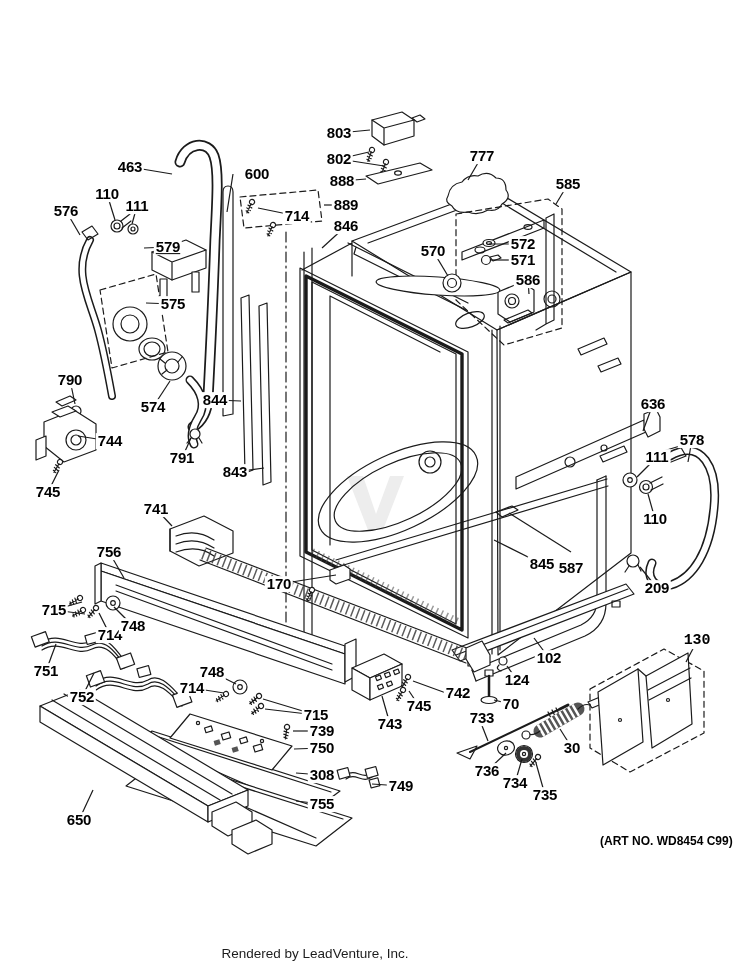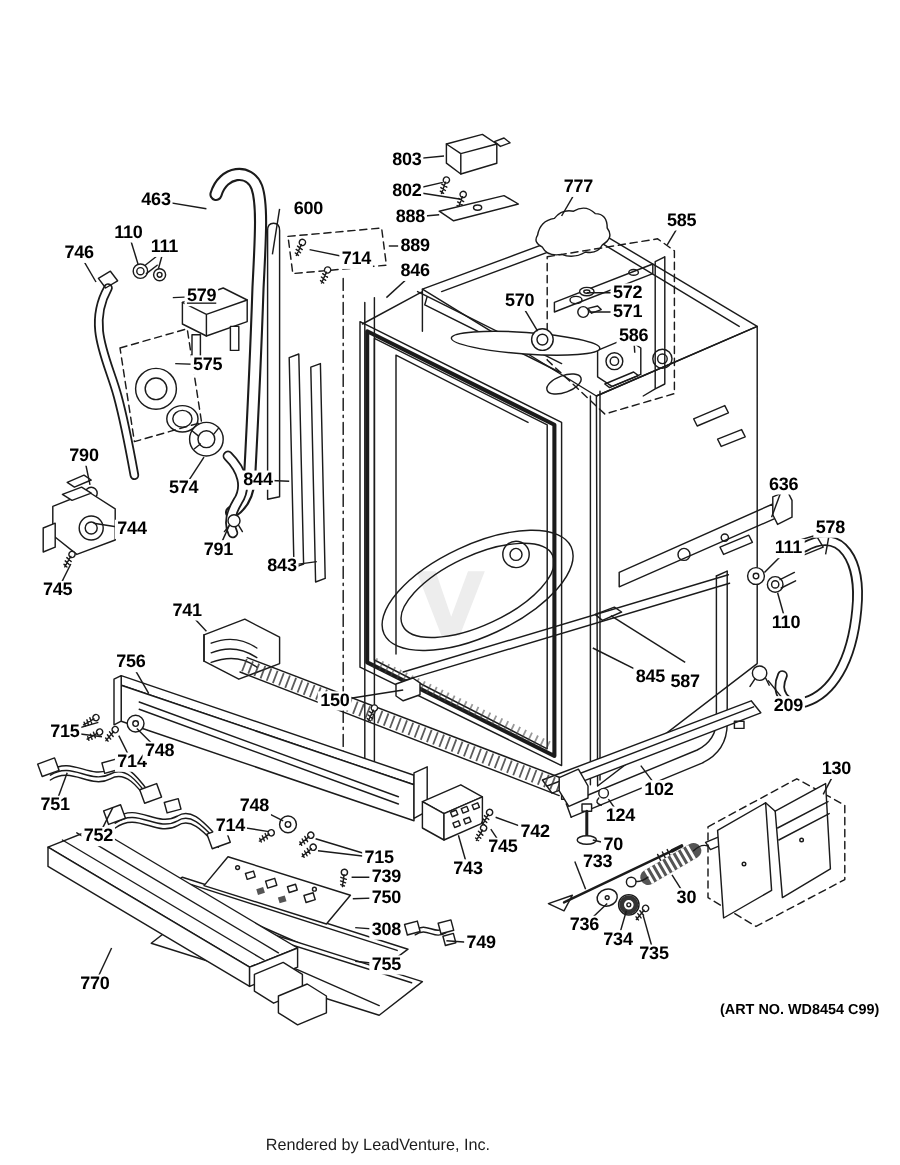--- a/index.html
+++ b/index.html
@@ -436,21 +436,21 @@
     <div class="part-label" style="left: 342px; top: 181px; text-align: center;">888</div>
     <div class="part-label" style="left: 346px; top: 205px;">889</div>
     <div class="part-label" style="left: 297px; top: 216px;">714</div>
     <div class="part-label" style="left: 346px; top: 226px;">846</div>
     <div class="part-label" style="left: 482px; top: 156px;">777</div>
     <div class="part-label" style="left: 568px; top: 184px;">585</div>
     <div class="part-label" style="left: 130px; top: 167px;">463</div>
     <div class="part-label" style="left: 233px; top: 174px; margin-left: 24px;">600</div>
     <div class="part-label" style="left: 107px; top: 194px;">110</div>
     <div class="part-label" style="left: 137px; top: 206px;">111</div>
-    <div class="part-label" style="left: 66px; top: 211px;">746</div>
+    <div class="part-label" style="left: 66px; top: 211px;">576</div>
     <div class="part-label" style="left: 168px; top: 247px; text-decoration: underline;">579</div>
     <div class="part-label" style="left: 173px; top: 304px;">575</div>
     <div class="part-label" style="left: 433px; top: 251px;">570</div>
     <div class="part-label" style="left: 523px; top: 244px;">572</div>
     <div class="part-label" style="left: 523px; top: 260px;">571</div>
     <div class="part-label" style="left: 528px; top: 280px;">586</div>
     <div class="part-label" style="left: 70px; top: 380px;">790</div>
     <div class="part-label" style="left: 153px; top: 407px;">574</div>
     <div class="part-label" style="left: 215px; top: 400px;">844</div>
     <div class="part-label" style="left: 110px; top: 441px;">744</div>
@@ -459,43 +459,43 @@
     <div class="part-label" style="left: 235px; top: 472px;">843</div>
     <div class="part-label" style="left: 653px; top: 404px;">636</div>
     <div class="part-label" style="left: 692px; top: 440px;">578</div>
     <div class="part-label" style="left: 657px; top: 457px;">111</div>
     <div class="part-label" style="left: 655px; top: 519px;">110</div>
     <div class="part-label" style="left: 571px; top: 568px; text-align: right;">587</div>
     <div class="part-label" style="left: 542px; top: 564px;">845</div>
     <div class="part-label" style="left: 657px; top: 588px;">209</div>
     <div class="part-label" style="left: 156px; top: 509px;">741</div>
     <div class="part-label" style="left: 109px; top: 552px;">756</div>
-    <div class="part-label" style="left: 279px; top: 584px;">150</div>
+    <div class="part-label" style="left: 279px; top: 584px;">170</div>
     <div class="part-label" style="left: 54px; top: 610px;">715</div>
     <div class="part-label" style="left: 110px; top: 635px;">714</div>
     <div class="part-label" style="left: 133px; top: 626px;">748</div>
     <div class="part-label" style="left: 46px; top: 671px;">751</div>
     <div class="part-label" style="left: 82px; top: 697px;">752</div>
     <div class="part-label" style="left: 212px; top: 672px;">748</div>
     <div class="part-label" style="left: 192px; top: 688px;">714</div>
     <div class="part-label" style="left: 316px; top: 715px;">715</div>
     <div class="part-label" style="left: 322px; top: 731px;">739</div>
     <div class="part-label" style="left: 322px; top: 748px;">750</div>
     <div class="part-label" style="left: 390px; top: 724px;">743</div>
-    <div class="part-label" style="left: 446px; top: 693px;">742</div>
+    <div class="part-label" style="left: 458px; top: 693px;">742</div>
     <div class="part-label" style="left: 419px; top: 706px;">745</div>
     <div class="part-label" style="left: 511px; top: 704px;">70</div>
     <div class="part-label" style="left: 517px; top: 680px;">124</div>
     <div class="part-label" style="left: 549px; top: 658px;">102</div>
-    <div class="part-label" style="left: 498px; top: 718px;">733</div>
+    <div class="part-label" style="left: 482px; top: 718px;">733</div>
     <div class="part-label" style="left: 572px; top: 748px;">30</div>
-    <div class="part-label" style="left: 697px; top: 641px;">130</div>
+    <div class="part-label" style="left: 697px; top: 641px; font-family: Liberation Mono, monospace;">130</div>
     <div class="part-label" style="left: 487px; top: 771px;">736</div>
     <div class="part-label" style="left: 515px; top: 783px;">734</div>
     <div class="part-label" style="left: 545px; top: 795px;">735</div>
     <div class="part-label" style="left: 322px; top: 775px;">308</div>
     <div class="part-label" style="left: 401px; top: 786px;">749</div>
     <div class="part-label" style="left: 322px; top: 804px;">755</div>
-    <div class="part-label" style="left: 79px; top: 820px;">770</div>
+    <div class="part-label" style="left: 79px; top: 820px;">650</div>
   </div>
 
 <div class="art-no">(ART NO. WD8454 C99)</div>
 <div class="footer-credit">Rendered by LeadVenture, Inc.</div>
 
 </body></html>

